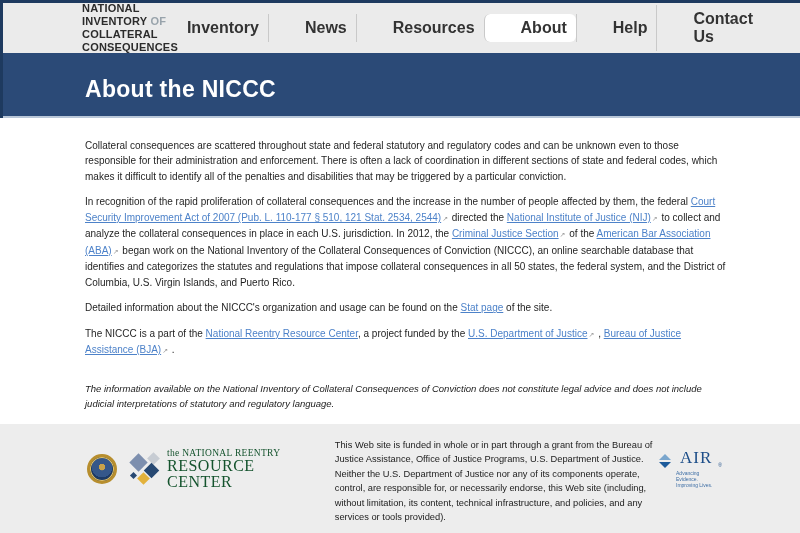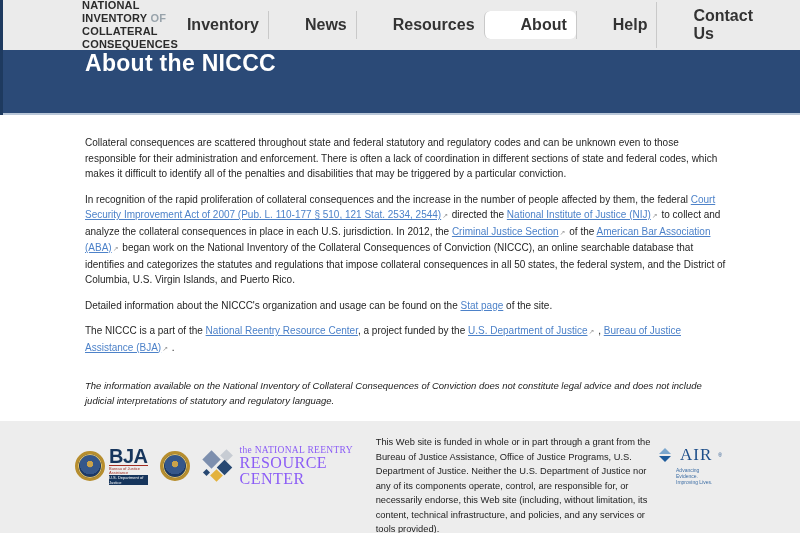--- a/index.html
+++ b/index.html
@@ -15,21 +15,21 @@
   .logo { font-size:11px; font-weight:bold; line-height:13px; color:#2b2b2b;
     letter-spacing:.2px; cursor:pointer; }
   .logo .light { color:#98a3ab; }
   .main-nav { display:flex; align-items:center; }
   .nav-item { font-size:16px; font-weight:bold; color:#333; padding:5px 9px;
     text-decoration:none; cursor:pointer; }
   .nav-item + .nav-item { border-left:1px solid #c9c9c9;padding-left:36px; }
   .nav-item.active { background:#fff; border-left-color:#c9c9c9;border-radius:6px; }
 
   .banner { height:65px; background:#2b4a77; border-bottom:2px solid #b9c7d8;
-    display:flex; padding:0 0 13px 82px; }
+    display:flex; align-items:flex-end; padding:0 0 13px 82px; }
   .banner h1 { color:#fff; font-size:23px; font-weight:bold; letter-spacing:.3px; }
 
   
   .main { height:306px; background:#fff; padding:20px 70px 0 85px; }
   .para { font-size:10px; line-height:15.5px; color:#1f1f1f; margin-bottom:10px; }
   .para.note { font-style:italic; font-size:9.5px; line-height:15px; color:#222; }
   .para.gap { margin-top:22px; }
   .link { color:#4d82c9; text-decoration:underline; cursor:pointer; }
   .ext { color:#999; font-size:7px; font-style:normal; margin:0 1px 0 1px; }
 
@@ -48,30 +48,30 @@
   .bja-sub2 { font-size:4px; color:#fff; background:#16355c; line-height:5px; }
   .seal.lone { margin-left:12px; }
   .nrrc-logo { display:flex; align-items:center; margin-left:12px; cursor:pointer; }
   .nrrc-diamonds { position:relative; width:34px; height:36px; flex:none; }
   .nrrc-diamonds span { position:absolute; transform:rotate(45deg); }
   .d1 { width:13px; height:13px; background:#7d8fae; left:3px; top:5px; }
   .d2 { width:9px; height:9px; background:#c7ccd3; left:20px; top:3px; }
   .d3 { width:11px; height:11px; background:#274872; left:17px; top:14px; }
   .d4 { width:9px; height:9px; background:#e3b23c; left:10px; top:23px; }
   .d5 { width:5px; height:5px; background:#274872; left:2px; top:22px; }
-  .nrrc-text { margin-left:4px; font-family:"Liberation Serif", serif; color:#8b5cf6; }
+  .nrrc-text { margin-left:4px; font-family:"Liberation Serif", serif; color:#14532d; }
   .nrrc-l1 { font-size:9.5px; letter-spacing:.3px; }
   .nrrc-l2 { font-size:16px; letter-spacing:.5px; line-height:16px; }
 
   .f-center { width:340px; margin-left:22px; }
   .copyright { font-size:11.5px; font-weight:bold; color:#111; margin-bottom:9px; }
   .funding { font-size:9.3px; line-height:14.5px; color:#222; }
 
   .air-logo { margin-left:auto; margin-top:10px; cursor:pointer; }
-  .air-top { display:flex; align-items:center;gap:6px; }
+  .air-top { display:flex; align-items:flex-end;gap:6px; }
   .air-diamond { display:inline-flex; flex-direction:column; align-items:center; margin-right:3px; }
   .air-diamond .tri-up { width:0; height:0; border-left:6px solid transparent;
     border-right:6px solid transparent; border-bottom:6px solid #7aa6cd; }
   .air-diamond .tri-down { width:0; height:0; border-left:6px solid transparent;
     border-right:6px solid transparent; border-top:6px solid #1d5b9b; margin-top:2px; }
   .air-word { font-family:"Liberation Serif", serif; font-size:17px; color:#1d4e89;
     letter-spacing:1px; }
   .air-reg { font-size:5px; color:#1d4e89; vertical-align:top; }
   .air-tag { font-size:5px; color:#3d6ea5; line-height:6px; margin-left:17px; margin-top:2px; }
 
@@ -108,28 +108,20 @@
       <p class="para">Collateral consequences are scattered throughout state and federal statutory and regulatory codes and can be unknown even to those responsible for their administration and enforcement. There is often a lack of coordination in different sections of state and federal codes, which makes it difficult to identify all of the penalties and disabilities that may be triggered by a particular conviction.</p>
       <p class="para">In recognition of the rapid proliferation of collateral consequences and the increase in the number of people affected by them, the federal <a class="link">Court Security Improvement Act of 2007 (Pub. L. 110-177 § 510, 121 Stat. 2534, 2544)</a><span class="ext">↗</span>  directed the <a class="link">National Institute of Justice (NIJ)</a><span class="ext">↗</span>  to collect and analyze the collateral consequences in place in each U.S. jurisdiction. In 2012, the <a class="link">Criminal Justice Section</a><span class="ext">↗</span>  of the <a class="link">American Bar Association (ABA)</a><span class="ext">↗</span>  began work on the National Inventory of the Collateral Consequences of Conviction (NICCC), an online searchable database that identifies and categorizes the statutes and regulations that impose collateral consequences in all 50 states, the federal system, and the District of Columbia, U.S. Virgin Islands, and Puerto Rico.</p>
       <p class="para">Detailed information about the NICCC's organization and usage can be found on the <a class="link">Stat page</a> of the site.</p>
       <p class="para">The NICCC is a part of the <a class="link">National Reentry Resource Center</a>, a project funded by the <a class="link">U.S. Department of Justice</a><span class="ext">↗</span> , <a class="link">Bureau of Justice Assistance (BJA)</a><span class="ext">↗</span> .</p>
       <p class="para note gap">The information available on the National Inventory of Collateral Consequences of Conviction does not constitute legal advice and does not include judicial interpretations of statutory and regulatory language.</p>
       <p class="para note">Neither the <a class="link">U.S. Department of Justice</a><span class="ext">↗</span>  nor any of its components operate, control, are responsible for, or necessarily endorse this website (including, without limitation, its content, technical infrastructure, and policies, and any services or tools provided). The opinions, findings, and conclusions or recommendations expressed in this publication/program/ exhibition are those of the author(s) and do not necessarily reflect those of the Department of Justice or the American Bar Association. NIJ defines publications as any planned, written, visual or sound material substantively based on the project, formally prepared by the award recipient for dissemination to the public.</p>
     </main>
 
   <footer class="site-footer">
     <div class="f-logos">
-      <div class="bja-logo">
-        <div class="seal"></div>
-        <div class="bja-text">
-          <div class="bja-word">BJA</div>
-          <div class="bja-sub1">Bureau of Justice Assistance</div>
-          <div class="bja-sub2">U.S. Department of Justice</div>
-        </div>
-      </div>
       <div class="seal lone"></div>
       <div class="nrrc-logo">
         <div class="nrrc-diamonds">
           <span class="d1"></span>
             <span class="d2"></span>
             <span class="d3"></span>
             <span class="d4"></span>
             <span class="d5"></span>
         </div>
         <div class="nrrc-text">

